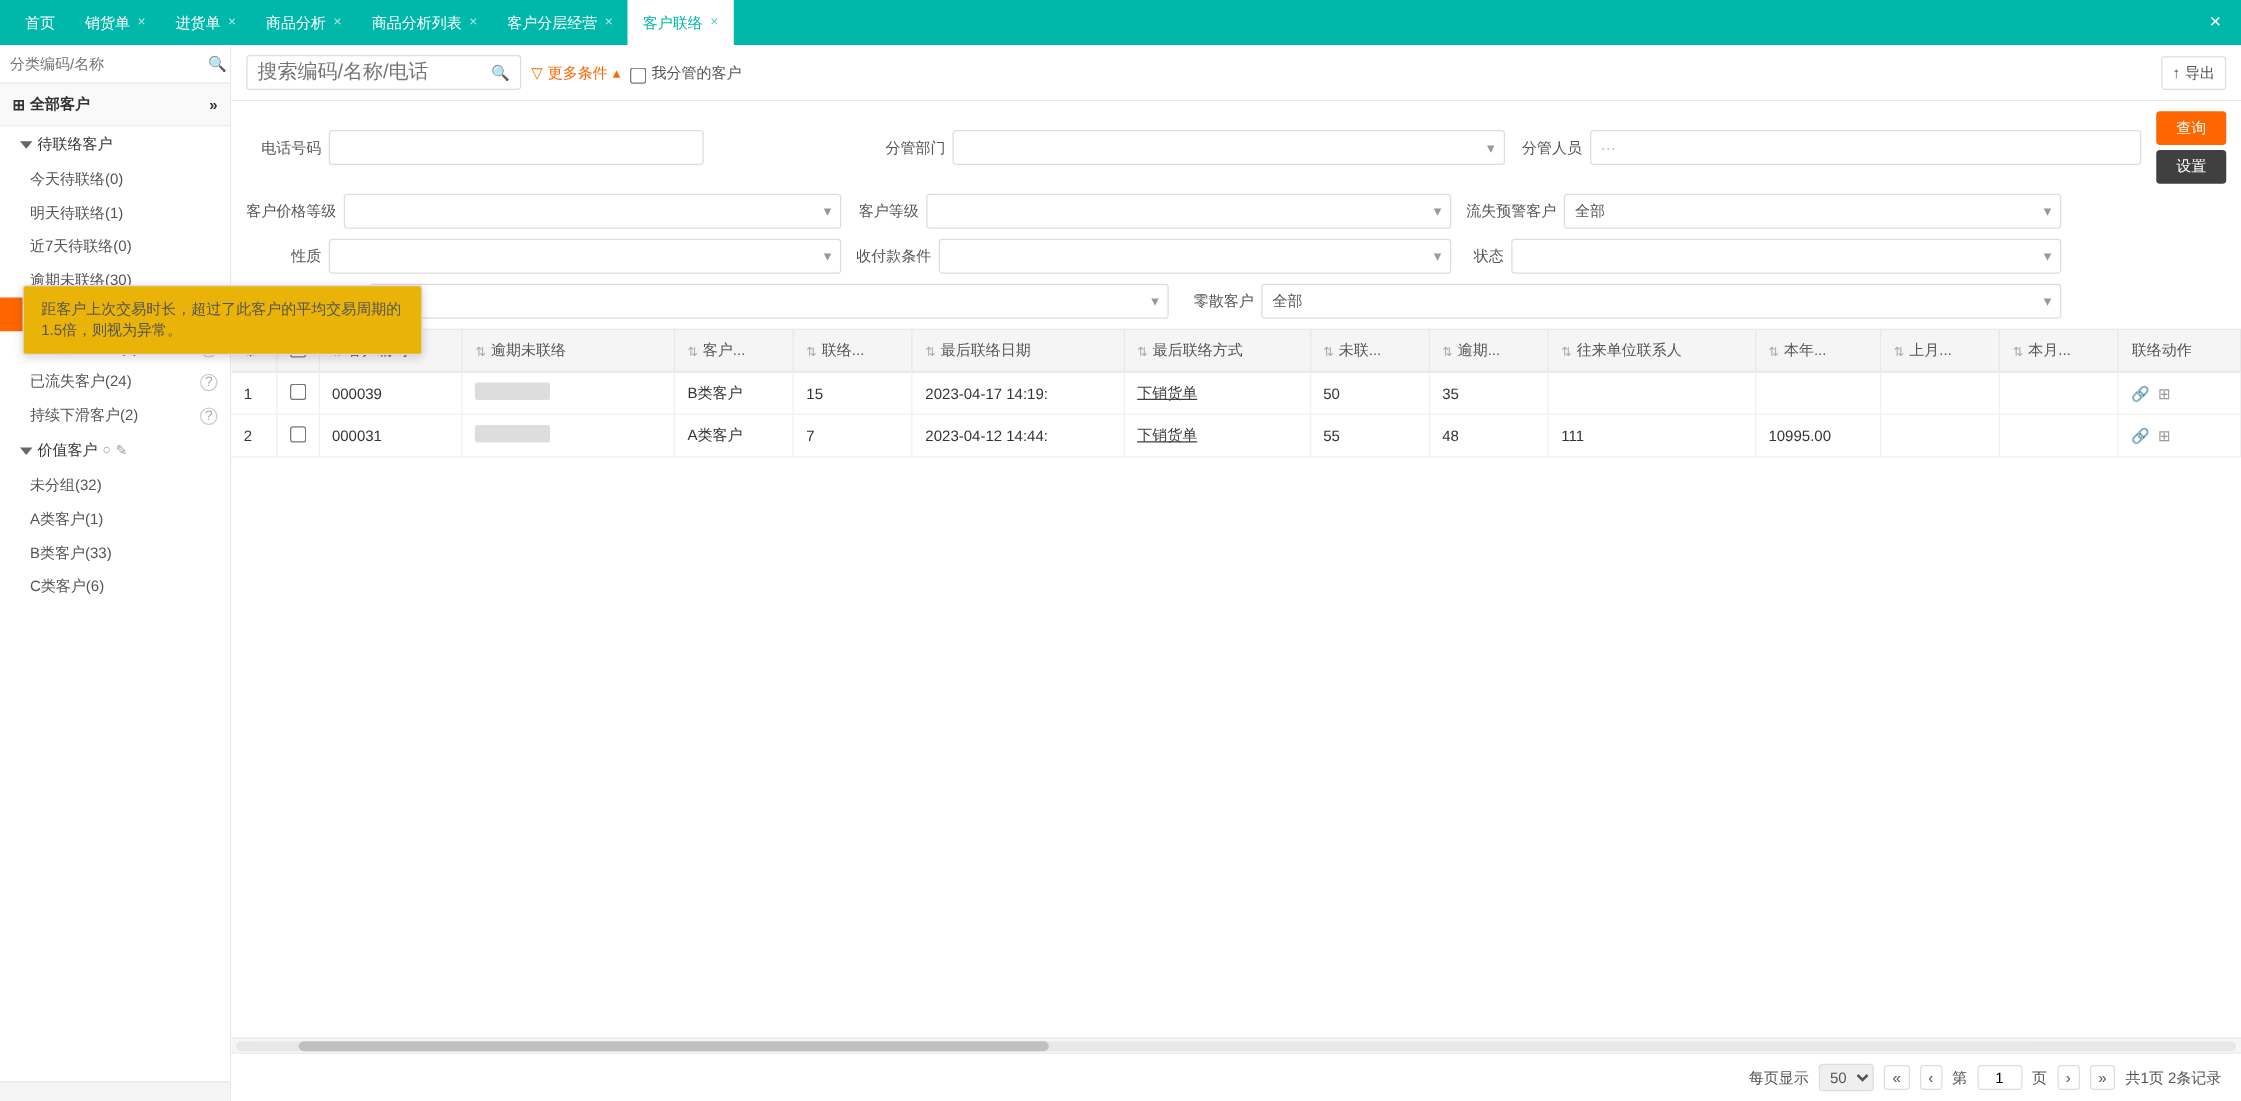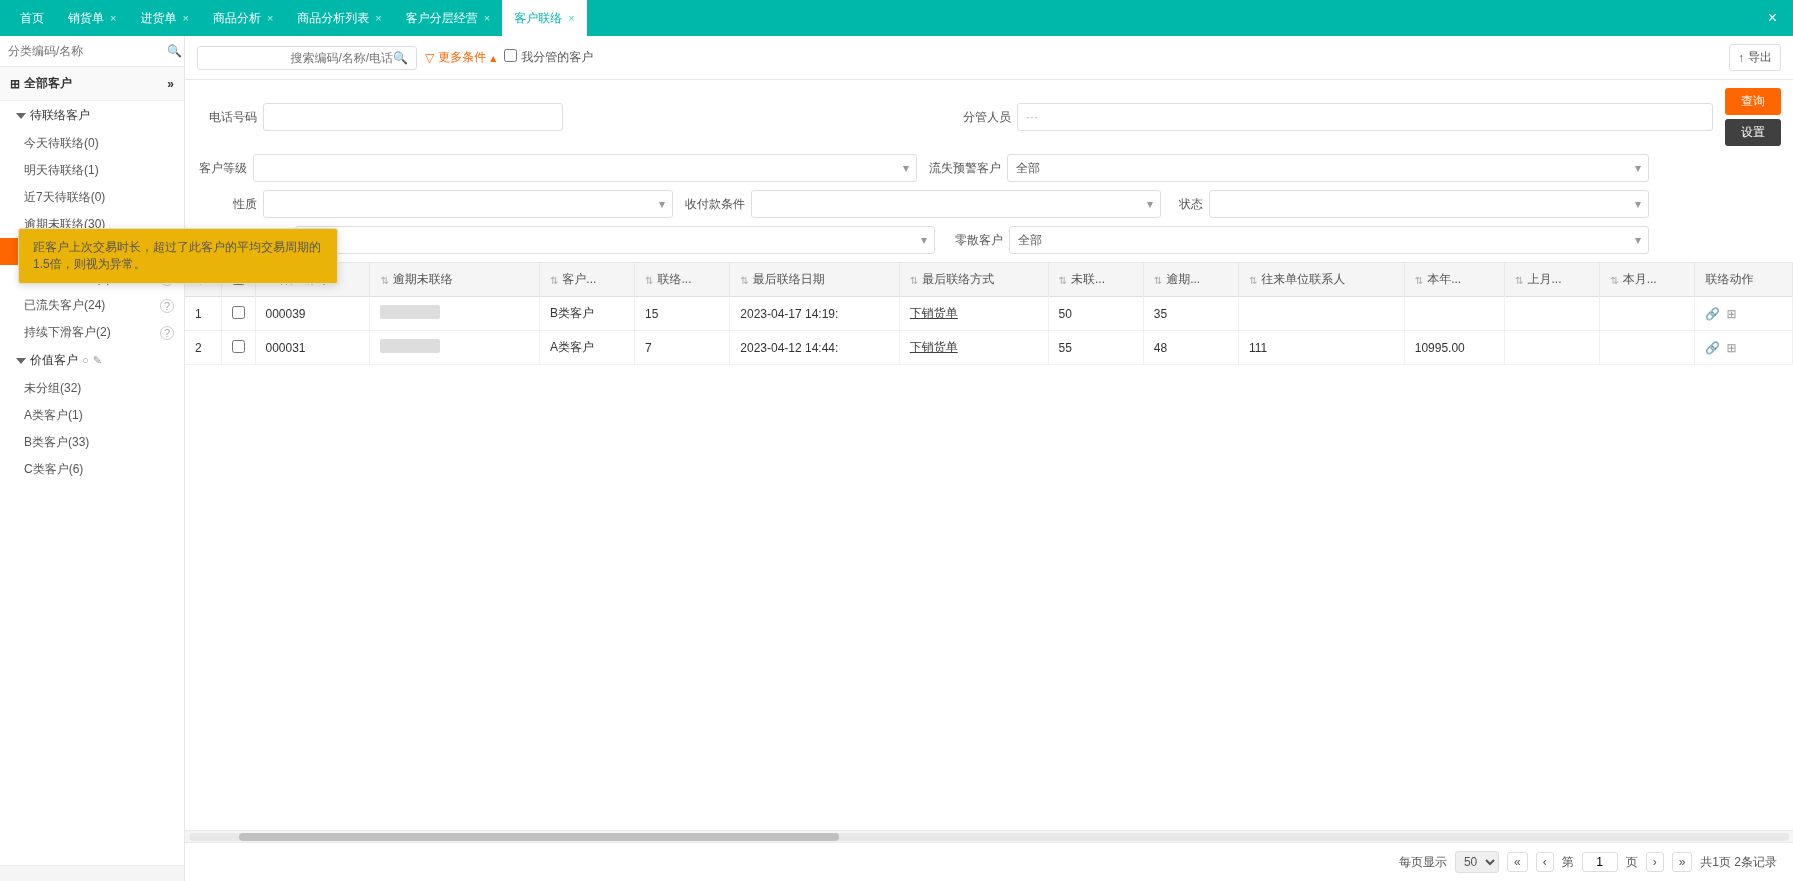--- a/index.html
+++ b/index.html
@@ -171,37 +171,36 @@
       display: flex;
       align-items: center;
       border: 1px solid #ddd;
       border-radius: 3px;
       padding: 4px 8px;
       width: 220px;
     }
     .search-input-wrap input {
       border: none;
       outline: none;
-      font-size: 12px;
+      font-size: 16px;
       flex: 1;
       color: #000000;
-      text-align: right;
     }
     .search-input-wrap .search-icon { color: #f60; cursor: pointer; }
     .more-conditions {
       display: flex;
       align-items: center;
       gap: 4px;
       color: #f60;
       cursor: pointer;
       white-space: nowrap;
     }
     .my-customers {
       display: flex;
-      align-items: flex-start;
+      align-items: flex-end;
       gap: 4px;
       color: #555;
       cursor: pointer;
       white-space: nowrap;
     }
     .toolbar-spacer { flex: 1; }
     .export-btn {
       display: flex;
       align-items: center;
       gap: 4px;
@@ -578,32 +577,44 @@
     </div>
 
     <div class="filter-area">
 
       <div class="filter-row">
         <div class="filter-item">
           <label>电话号码</label>
           <input class="filter-input" type="text" style="max-width: 300px;">
         </div>
         <div class="filter-item">
+          <label style="min-width:50px;">分管部门</label>
+          <div class="filter-select-wrap">
+            <select><option></option></select>
+          </div>
+        </div>
+        <div class="filter-item">
           <label style="min-width:50px;">分管人员</label>
           <div style="flex:1;border:1px solid #ddd;border-radius:3px;height:28px;position:relative;display:flex;align-items:center;padding:0 24px 0 8px;color:#aaa;">
             <span>···</span>
           </div>
         </div>
         <div class="filter-btn-wrap">
           <button class="btn-query">查询</button>
           <button class="btn-settings">设置</button>
         </div>
       </div>
 
       <div class="filter-row">
+        <div class="filter-item">
+          <label>客户价格等级</label>
+          <div class="filter-select-wrap">
+            <select><option></option></select>
+          </div>
+        </div>
         <div class="filter-item">
           <label style="min-width:50px;">客户等级</label>
           <div class="filter-select-wrap">
             <select><option></option></select>
           </div>
         </div>
         <div class="filter-item">
           <label style="min-width:70px;">流失预警客户</label>
           <div class="filter-select-wrap">
             <select>

